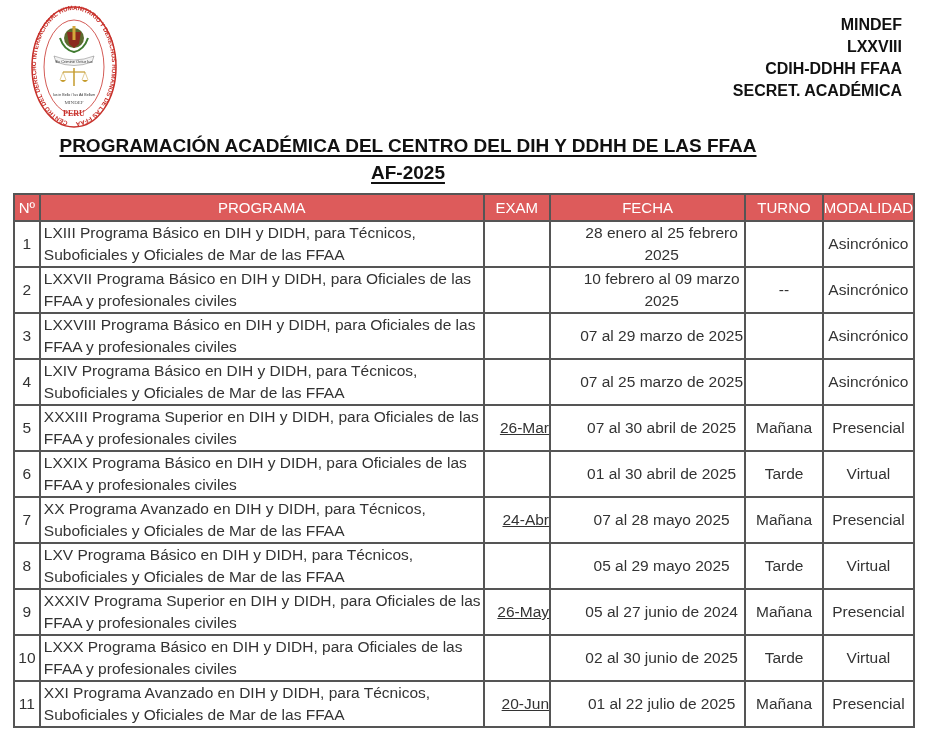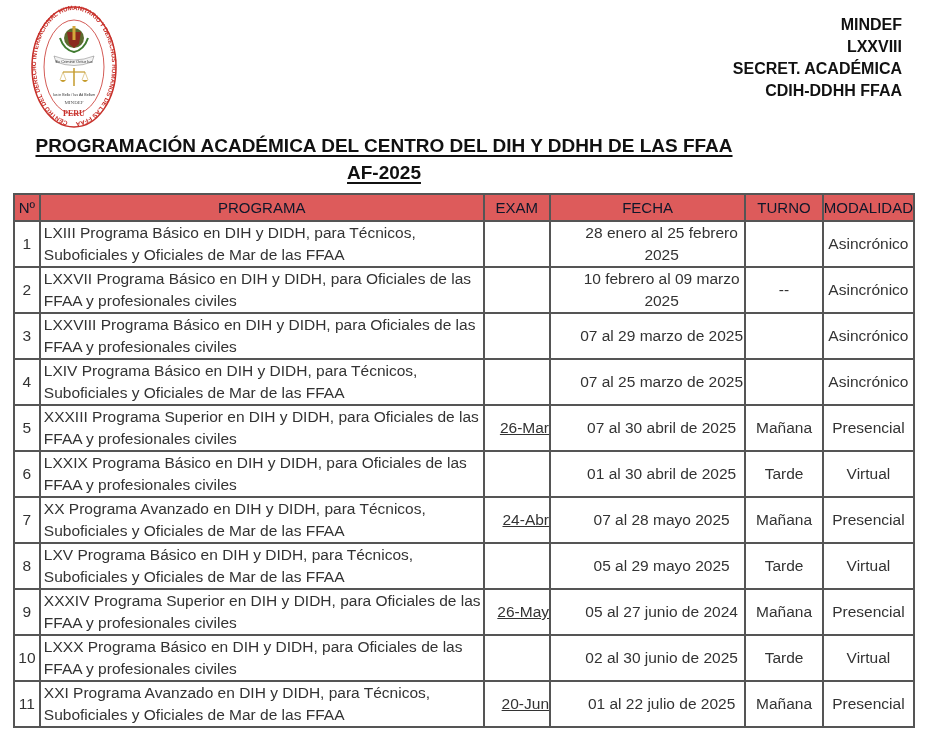--- a/index.html
+++ b/index.html
@@ -1,23 +1,23 @@
 <!DOCTYPE html>
 <html><head>
 <meta charset="utf-8">
 <style>
   html, body { margin:0; padding:0; background:#ffffff; }
   body { width:946px; height:744px; overflow:hidden; position:relative; font-family:"Liberation Sans", sans-serif; color:#1a1a1a; }
   .logo { position:absolute; left:30px; top:4px; width:88px; height:126px; }
   .org { position:absolute; right:44px; top:14px; text-align:right; font-family:"Liberation Sans", sans-serif; font-weight:bold; font-size:16px; line-height:22px; color:#111; }
-  .title { position:absolute; left:0; width:768px; top:132px; text-align:center; font-weight:bold; font-size:19px; line-height:27px; color:#111; }
+  .title { position:absolute; left:8px; width:768px; top:132px; text-align:center; font-weight:bold; font-size:19px; line-height:27px; color:#111;padding-left:16px; }
   .title span { text-decoration:underline; text-underline-offset:3px; text-decoration-thickness:2px; }
   table { position:absolute; left:13px; top:193px; border-collapse:collapse; width:902px; font-family:"Liberation Sans", sans-serif; }
   th, td { border:2px solid #555; padding:0; }
-  th { background:#dd5b5b; color:#0f172a; font-weight:normal; font-size:15px; height:25px; text-align:center; font-family:"Liberation Sans Narrow","Liberation Sans", sans-serif; letter-spacing:0;margin-top:24px; }
+  th { background:#dd5b5b; color:#ffffff; font-weight:normal; font-size:15px; height:25px; text-align:center; font-family:"Liberation Sans Narrow","Liberation Sans", sans-serif; letter-spacing:0;margin-top:24px; }
   td { height:44px; font-size:15.5px; color:#333; vertical-align:middle; }
   td.num { text-align:center; width:24px; }
   td.prog { text-align:left; padding-left:3px; line-height:22px; width:447px;border-radius:16px; }
   td.exam { text-align:right; width:65px;text-decoration:underline; }
   td.fecha { text-align:center; width:168px; line-height:22px;padding-left:28px; }
   td.turno { text-align:center; width:76px; }
   td.mod { text-align:center; }
   .prog-line2 { display:block; }
 </style>
 </head>
@@ -52,22 +52,22 @@
     <line x1="55" y1="68" x2="58" y2="76" stroke="#c59b2c" stroke-width="0.5"></line>
     <text x="44" y="92" font-size="3.6" text-anchor="middle" fill="#333" font-family="Liberation Sans, sans-serif">Ius in Bello / Ius Ad Bellum</text>
     <text x="44" y="100" font-size="5" text-anchor="middle" fill="#555" font-family="Liberation Serif, serif">MINDEF</text>
     <text x="44" y="112" font-size="8" font-weight="bold" text-anchor="middle" fill="#c8312b" font-family="Liberation Serif, serif">PERU</text>
   </svg>
 </div>
 
 <div class="org">
   <div>MINDEF</div>
   <div>LXXVIII</div>
+  <div>CDIH-DDHH FFAA</div>
   <div>SECRET. ACADÉMICA</div>
-  <div>CDIH-DDHH FFAA</div>
 </div>
 
 <div class="title">
   <div><span>PROGRAMACIÓN ACADÉMICA DEL CENTRO DEL DIH Y DDHH DE LAS FFAA</span></div>
   <div><span>AF-2025</span></div>
 </div>
 
 <table>
   <thead>
     <tr>

